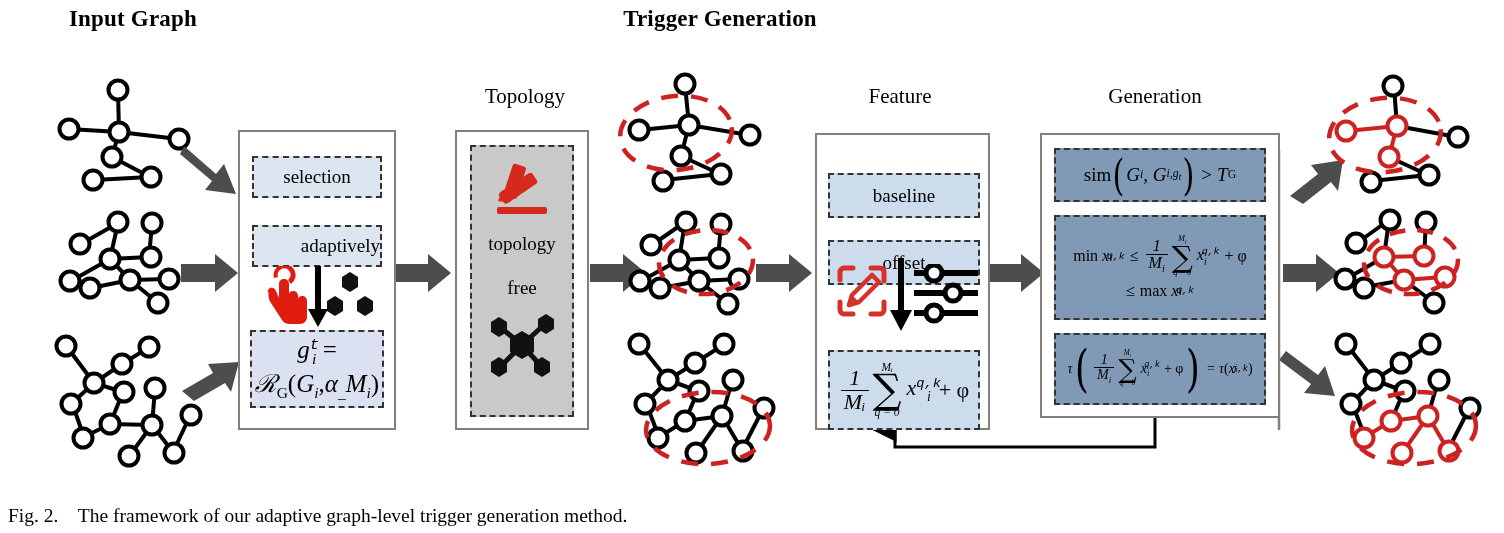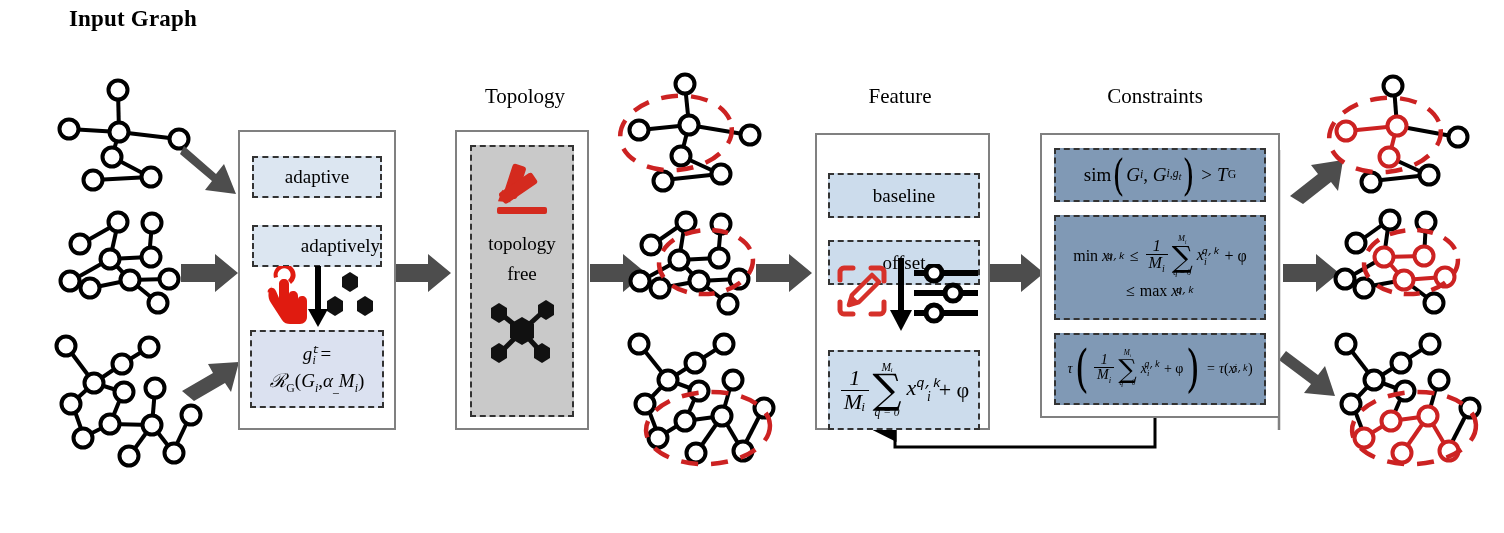--- a/index.html
+++ b/index.html
@@ -110,28 +110,29 @@
     font-family: "Liberation Serif", "DejaVu Serif", serif;
   }
 </style>
 </head>
 <body>
 
 <div class="stage">
 
   <div class="abs sec-title" style="left:38px; top:6px; width:190px;">Input Graph</div>
 
+  <div class="abs sec-title" style="left:560px; top:6px; width:320px;">Trigger Generation</div>
 
 
 
   <div class="abs col-title" style="left:452px; top:85px; width:146px;">Topology</div>
 
   <div class="abs col-title" style="left:830px; top:85px; width:140px;">Feature</div>
 
-  <div class="abs col-title" style="left:1075px; top:85px; width:160px;">Constraints</div>
+  <div class="abs col-title" style="left:1075px; top:85px; width:160px;">Generation</div>
 
   <svg class="layer" width="1504" height="533" viewBox="0 0 1504 533">
     <defs>
       <marker id="dnarrow" markerWidth="8" markerHeight="8" refX="3.2" refY="6.4" orient="auto" markerUnits="strokeWidth">
         <path d="M0,0 L6.4,0 L3.2,7 z" fill="#000"></path>
       </marker>
       <marker id="upArrowHead" markerWidth="9" markerHeight="9" refX="4" refY="7.5" orient="auto" markerUnits="strokeWidth">
         <path d="M0,8 L4,0 L8,8 z" fill="#000"></path>
       </marker>
     </defs>
@@ -420,21 +421,21 @@
         <circle cx="1402" cy="453" r="9.5"></circle>
         <circle cx="1449" cy="451" r="9.5"></circle>
       </g>
     </g>
     <ellipse cx="1414" cy="428" rx="62" ry="36" transform="rotate(-3 1414 428)" fill="none" stroke="#cc2222" stroke-width="4.5" stroke-dasharray="17 13"></ellipse>
   </svg>
 
   <div class="abs stage-box" style="left:238px; top:130px; width:158px; height:300px;"></div>
 
   <div class="abs chip chip-light" style="left:252px; top:156px; width:130px; height:42px;">
-    <span>adaptive</span>
+    <span>selection</span>
   </div>
 
   <div class="abs chip chip-light" style="left:252px; top:225px; width:130px; height:42px;justify-content:flex-end;">
     <span>adaptively</span>
   </div>
 
   <svg class="abs" style="left:254px; top:266px;" width="56" height="58" viewBox="0 0 56 58">
     <path d="M20,12 a11,11 0 1,1 17,6 l-3,-4 a6.5,6.5 0 1,0 -10,-3 z" fill="#e01b10"></path>
     <path d="M18,20 c-4,4 -5,11 -1,17 l11,17 c2,3 5,4 8,4 l10,0 c4,0 7,-3 7,-7 l0,-16
              c0,-3 -2,-5 -5,-5 c-2,0 -4,1 -4,3 l0,-3 c0,-3 -2,-5 -5,-5 c-2,0 -4,1 -4,3
@@ -446,21 +447,21 @@
     <polygon points="25,2 33,7 33,17 25,22 17,17 17,7" fill="#111"></polygon>
     <polygon points="10,26 18,31 18,41 10,46 2,41 2,31" fill="#111"></polygon>
     <polygon points="40,26 48,31 48,41 40,46 32,41 32,31" fill="#111"></polygon>
   </svg>
 
   <svg class="abs" style="left:305px; top:266px;" width="26" height="62" viewBox="0 0 26 62">
     <line x1="13" y1="0" x2="13" y2="46" stroke="#000" stroke-width="6"></line>
     <polygon points="3,43 23,43 13,61" fill="#000"></polygon>
   </svg>
 
-  <div class="abs chip chip-lav mathbox" style="left:250px; top:330px; width:134px; height:78px; flex-direction:column; font-size:19px;">
+  <div class="abs chip chip-lav mathbox" style="left:250px; top:330px; width:134px; height:78px; flex-direction:column; font-size:25px;">
     <div>
       <span class="mathbox">g<sup class="s">t</sup><sub class="s" style="margin-left:-7px">i</sub><span class="upr"> =</span></span>
     </div>
     <div style="margin-top:2px;">
       <span class="mathbox">ℛ<sub class="s" style="font-style:normal">G</sub><span class="upr">(</span>G<sub class="s">i</sub><span class="upr">,</span>α<sub class="s" style="font-style:normal">_</sub>M<sub class="s">i</sub><span class="upr">)</span></span>
     </div>
   </div>
 
   <div class="abs stage-box" style="left:455px; top:130px; width:134px; height:300px;"></div>
 
@@ -468,21 +469,21 @@
 
     <svg width="66" height="62" viewBox="0 0 66 62" style="margin-bottom:2px;">
       <g transform="rotate(-34 33 26)">
         <rect x="22" y="2" width="14" height="34" rx="3" fill="#d42a1e" transform="rotate(52 29 19)"></rect>
         <rect x="8" y="20" width="40" height="13" rx="3" fill="#d42a1e"></rect>
         <polygon points="4,26 14,19 14,34" fill="#d42a1e"></polygon>
       </g>
       <rect x="8" y="48" width="50" height="7" rx="2" fill="#d42a1e"></rect>
     </svg>
     <div style="font-size:19px; margin-top:10px;">topology</div>
-    <div style="font-size:19px; margin-top:8px;">free</div>
+    <div style="font-size:19px; margin-top:22px;">free</div>
 
     <svg width="76" height="72" viewBox="0 0 76 72" style="margin-top:10px;">
       <line x1="38" y1="36" x2="16" y2="18" stroke="#111" stroke-width="5"></line>
       <line x1="38" y1="36" x2="62" y2="14" stroke="#111" stroke-width="5"></line>
       <line x1="38" y1="36" x2="16" y2="58" stroke="#111" stroke-width="5"></line>
       <line x1="38" y1="36" x2="58" y2="58" stroke="#111" stroke-width="5"></line>
       <polygon points="38,22 50,29 50,43 38,50 26,43 26,29" fill="#111"></polygon>
       <polygon points="15,8 23,13 23,23 15,28 7,23 7,13" fill="#111"></polygon>
       <polygon points="62,5 70,10 70,20 62,25 54,20 54,10" fill="#111"></polygon>
       <polygon points="15,48 23,53 23,63 15,68 7,63 7,53" fill="#111"></polygon>
@@ -584,14 +585,19 @@
         <span class="lim">q = 0</span>
       </span>
       <span style="margin-left:2px;">x<sub class="s">i</sub><sup class="s" style="margin-left:-5px">q,k</sup></span>
       <span class="upr" style="margin-left:4px;">+ φ</span>
       <span class="paren-big" style="font-size:3.6em; margin:0 0px;">)</span>
       <span class="upr" style="margin:0 4px;">=</span>
       <span>τ</span><span class="upr">(</span>x<sub class="s">i</sub><sup class="s" style="margin-left:-5px">j,k</sup><span class="upr">)</span>
     </span>
   </div>
 
+  <div class="abs cap" style="left:8px; top:505px; width:1000px;">
+    <span>Fig. 2.</span>
+    <span style="display:inline-block;width:10px"></span>
+    <span>The framework of our adaptive graph-level trigger generation method.</span>
+  </div>
 
 </div>
 
 </body></html>

